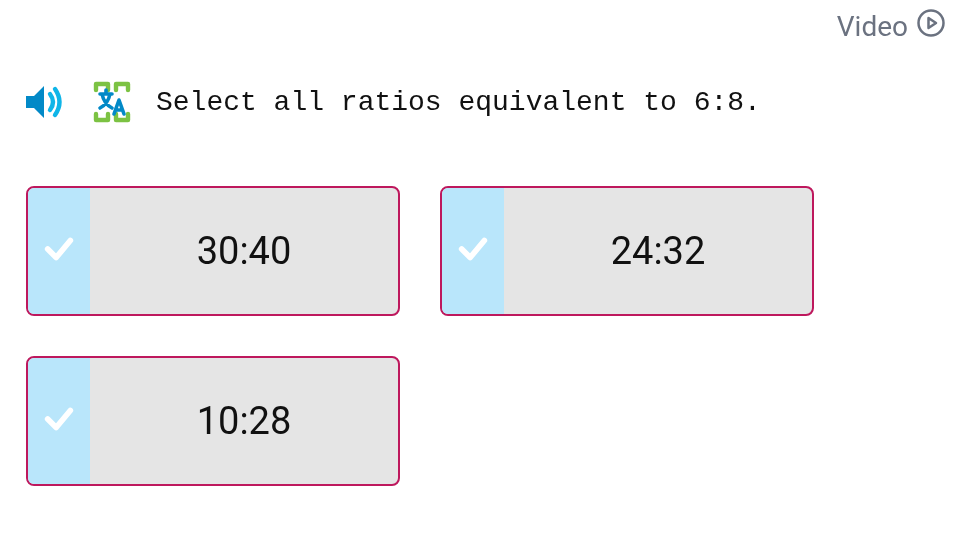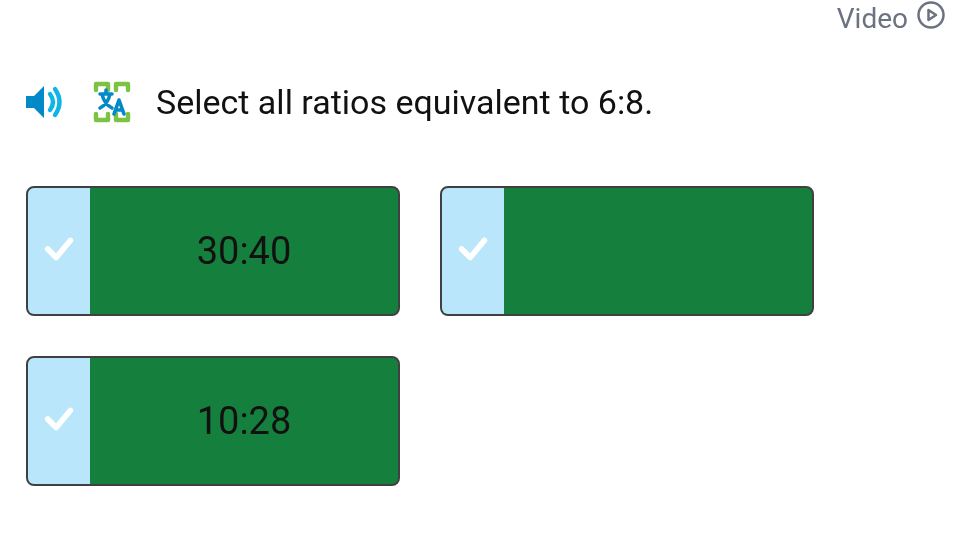--- a/index.html
+++ b/index.html
@@ -10,21 +10,21 @@
     body {
       font-family: -apple-system, BlinkMacSystemFont, "Segoe UI", Roboto, Helvetica, Arial, sans-serif;
       background: #ffffff;
       width: 976px;
       height: 533px;
       padding: 0;
       position: relative;
     }
     .video-link {
       position: absolute;
-      top: 0;
+      top: 8px;
       right: 30px;
       display: flex;
       align-items: center;
       gap: 8px;
       color: #6b7280;
       font-size: 28px;
       cursor: pointer;
     }
     .video-link svg {
       width: 30px;
@@ -48,39 +48,40 @@
     .translate-icon {
       cursor: pointer;
       display: flex;
       align-items: center;
     }
     .translate-icon svg {
       width: 48px;
       height: 48px;
     }
     .question-text {
-      font-size: 34px;
+      font-size: 28px;
       color: #111;
       font-weight: 400;
+      font-family: Liberation Mono, monospace;
     }
     .options-grid {
       display: flex;
       flex-wrap: wrap;
       gap: 40px;
       padding: 60px 26px 0 26px;
     }
     .option-card {
       width: 374px;
       height: 130px;
-      border: 2px solid #404040;
+      border: 2px solid #be185d;
       border-radius: 8px;
       display: flex;
       overflow: hidden;
       cursor: pointer;
-      background: #15803d;
+      background: #e5e5e5;
     }
     .option-check {
       width: 62px;
       background: #b9e6fb;
       display: flex;
       align-items: center;
       justify-content: center;
       flex-shrink: 0;
     }
     .option-check svg {
@@ -143,20 +144,21 @@
   </div>
 
   <div class="option-card">
     <div class="option-check">
       <span>
         <svg viewBox="0 0 24 24" fill="none" stroke="#ffffff" stroke-width="4" stroke-linecap="round" stroke-linejoin="round">
           <path d="M4 12 L10 18 L20 6"></path>
         </svg>
       </span>
     </div>
+    <div class="option-label">24:32</div>
   </div>
 
   <div class="option-card">
     <div class="option-check">
       <span>
         <svg viewBox="0 0 24 24" fill="none" stroke="#ffffff" stroke-width="4" stroke-linecap="round" stroke-linejoin="round">
           <path d="M4 12 L10 18 L20 6"></path>
         </svg>
       </span>
     </div>

